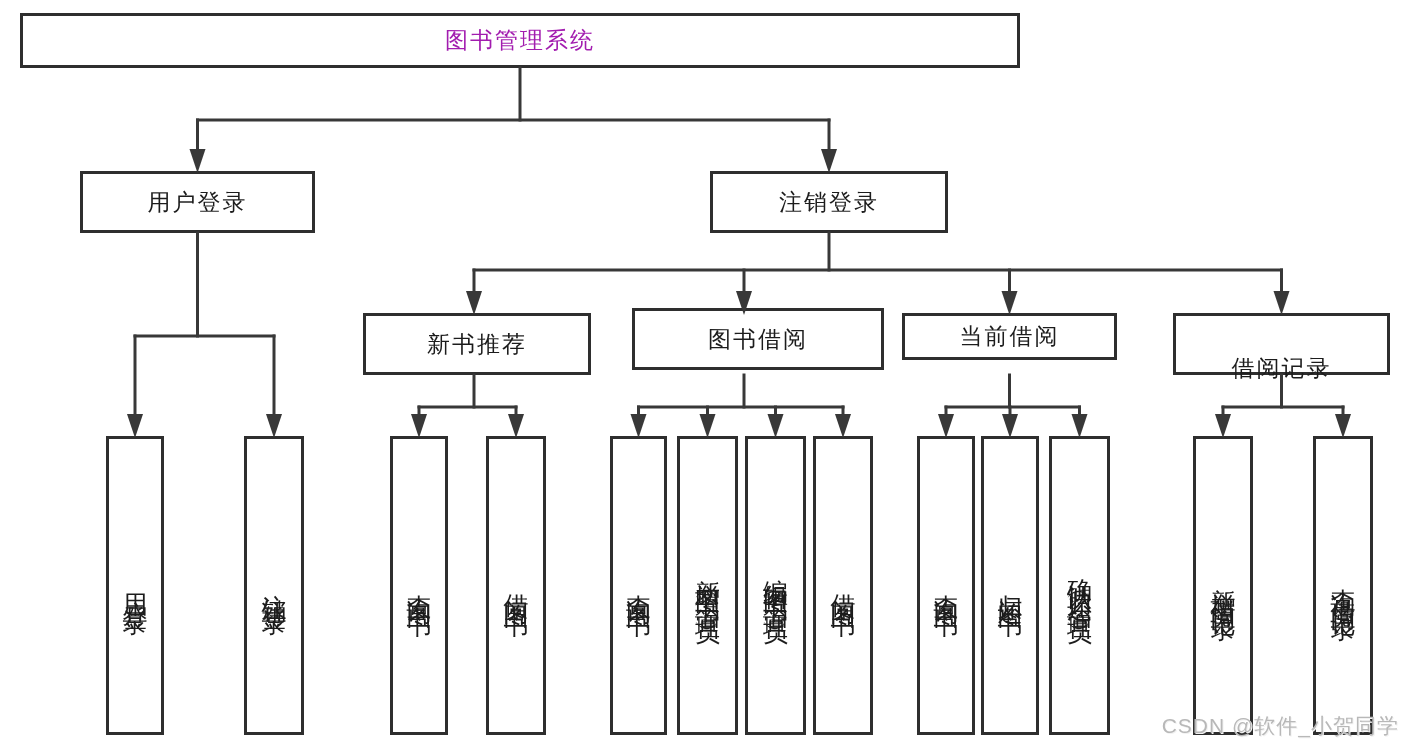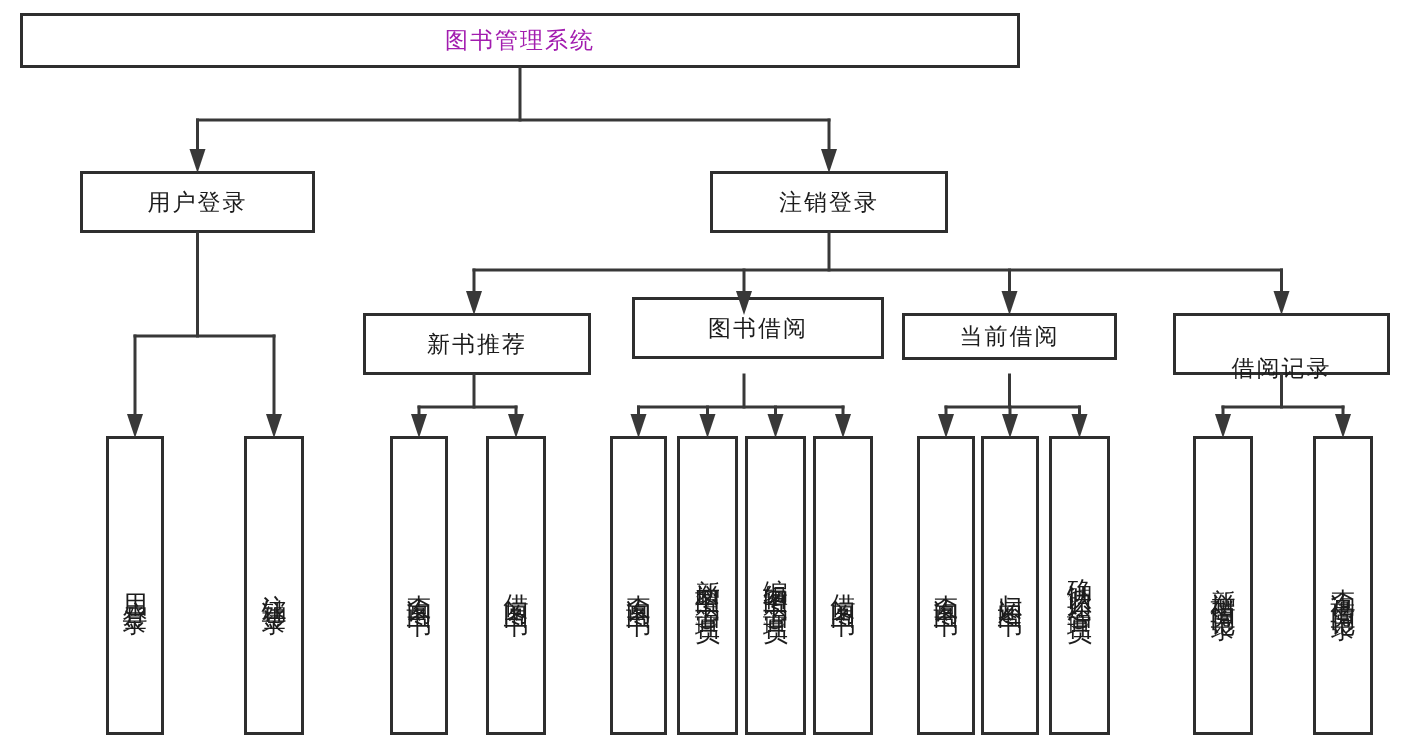--- a/index.html
+++ b/index.html
@@ -119,21 +119,21 @@
       </div>
       <div class="node h" style="left: 80px; top: 171px; width: 235px; height: 62px; border-color: rgb(46, 46, 46); background: rgb(255, 255, 255);">
         <span class="node-label" style="color: rgb(28, 28, 28);">用户登录</span>
       </div>
       <div class="node h" style="left: 710px; top: 171px; width: 238px; height: 62px; border-color: rgb(46, 46, 46); background: rgb(255, 255, 255);">
         <span class="node-label" style="color: rgb(28, 28, 28);">注销登录</span>
       </div>
       <div class="node h" style="left: 363px; top: 313px; width: 228px; height: 62px; border-color: rgb(46, 46, 46); background: rgb(255, 255, 255);">
         <span class="node-label" style="color: rgb(28, 28, 28);">新书推荐</span>
       </div>
-      <div class="node h" style="left: 632px; top: 297px; width: 252px; height: 62px; border-color: rgb(46, 46, 46); background: rgb(255, 255, 255);">
+      <div class="node h" style="left: 632px; top: 308px; width: 252px; height: 62px; border-color: rgb(46, 46, 46); background: rgb(255, 255, 255);">
         <span class="node-label" style="color: rgb(28, 28, 28);">图书借阅</span>
       </div>
       <div class="node h" style="left: 902px; top: 313px; width: 215px; height: 47px; border-color: rgb(46, 46, 46); background: rgb(255, 255, 255);">
         <span class="node-label" style="color: rgb(28, 28, 28);">当前借阅</span>
       </div>
       <div class="node h" style="left: 1173px; top: 313px; width: 217px; height: 62px; border-color: rgb(46, 46, 46); background: rgb(255, 255, 255);">
         <span class="node-label" style="color: rgb(28, 28, 28); margin-top: 48px;">借阅记录</span>
       </div>
       <div class="node v" style="left: 106px; top: 436px; width: 58px; height: 299px; border-color: rgb(46, 46, 46); background: rgb(255, 255, 255);">
         <span class="node-label" style="color: rgb(28, 28, 28);">用户登录</span>
@@ -168,13 +168,14 @@
       <div class="node v" style="left: 1049px; top: 436px; width: 61px; height: 299px; border-color: rgb(46, 46, 46); background: rgb(255, 255, 255);">
         <span class="node-label" style="color: rgb(28, 28, 28);">确认归还（管理员）</span>
       </div>
       <div class="node v" style="left: 1193px; top: 436px; width: 60px; height: 299px; border-color: rgb(46, 46, 46); background: rgb(255, 255, 255);">
         <span class="node-label" style="color: rgb(28, 28, 28);">新增借阅记录</span>
       </div>
       <div class="node v" style="left: 1313px; top: 436px; width: 60px; height: 299px; border-color: rgb(46, 46, 46); background: rgb(255, 255, 255);">
         <span class="node-label" style="color: rgb(28, 28, 28);">查询借阅记录</span>
       </div>
     </div>
+  <div class="watermark">CSDN @软件_小贺同学</div>
 </div>
 
 </body></html>

